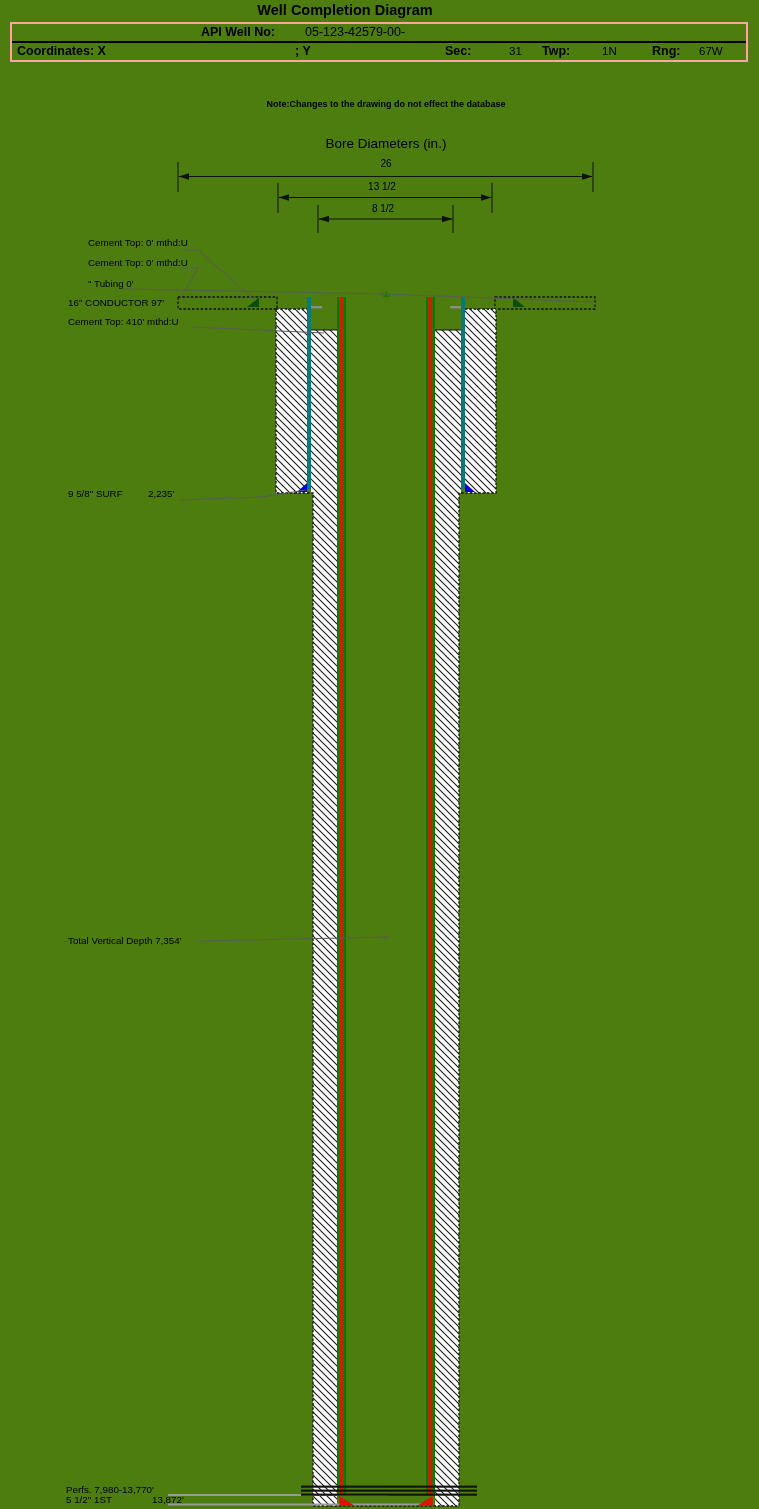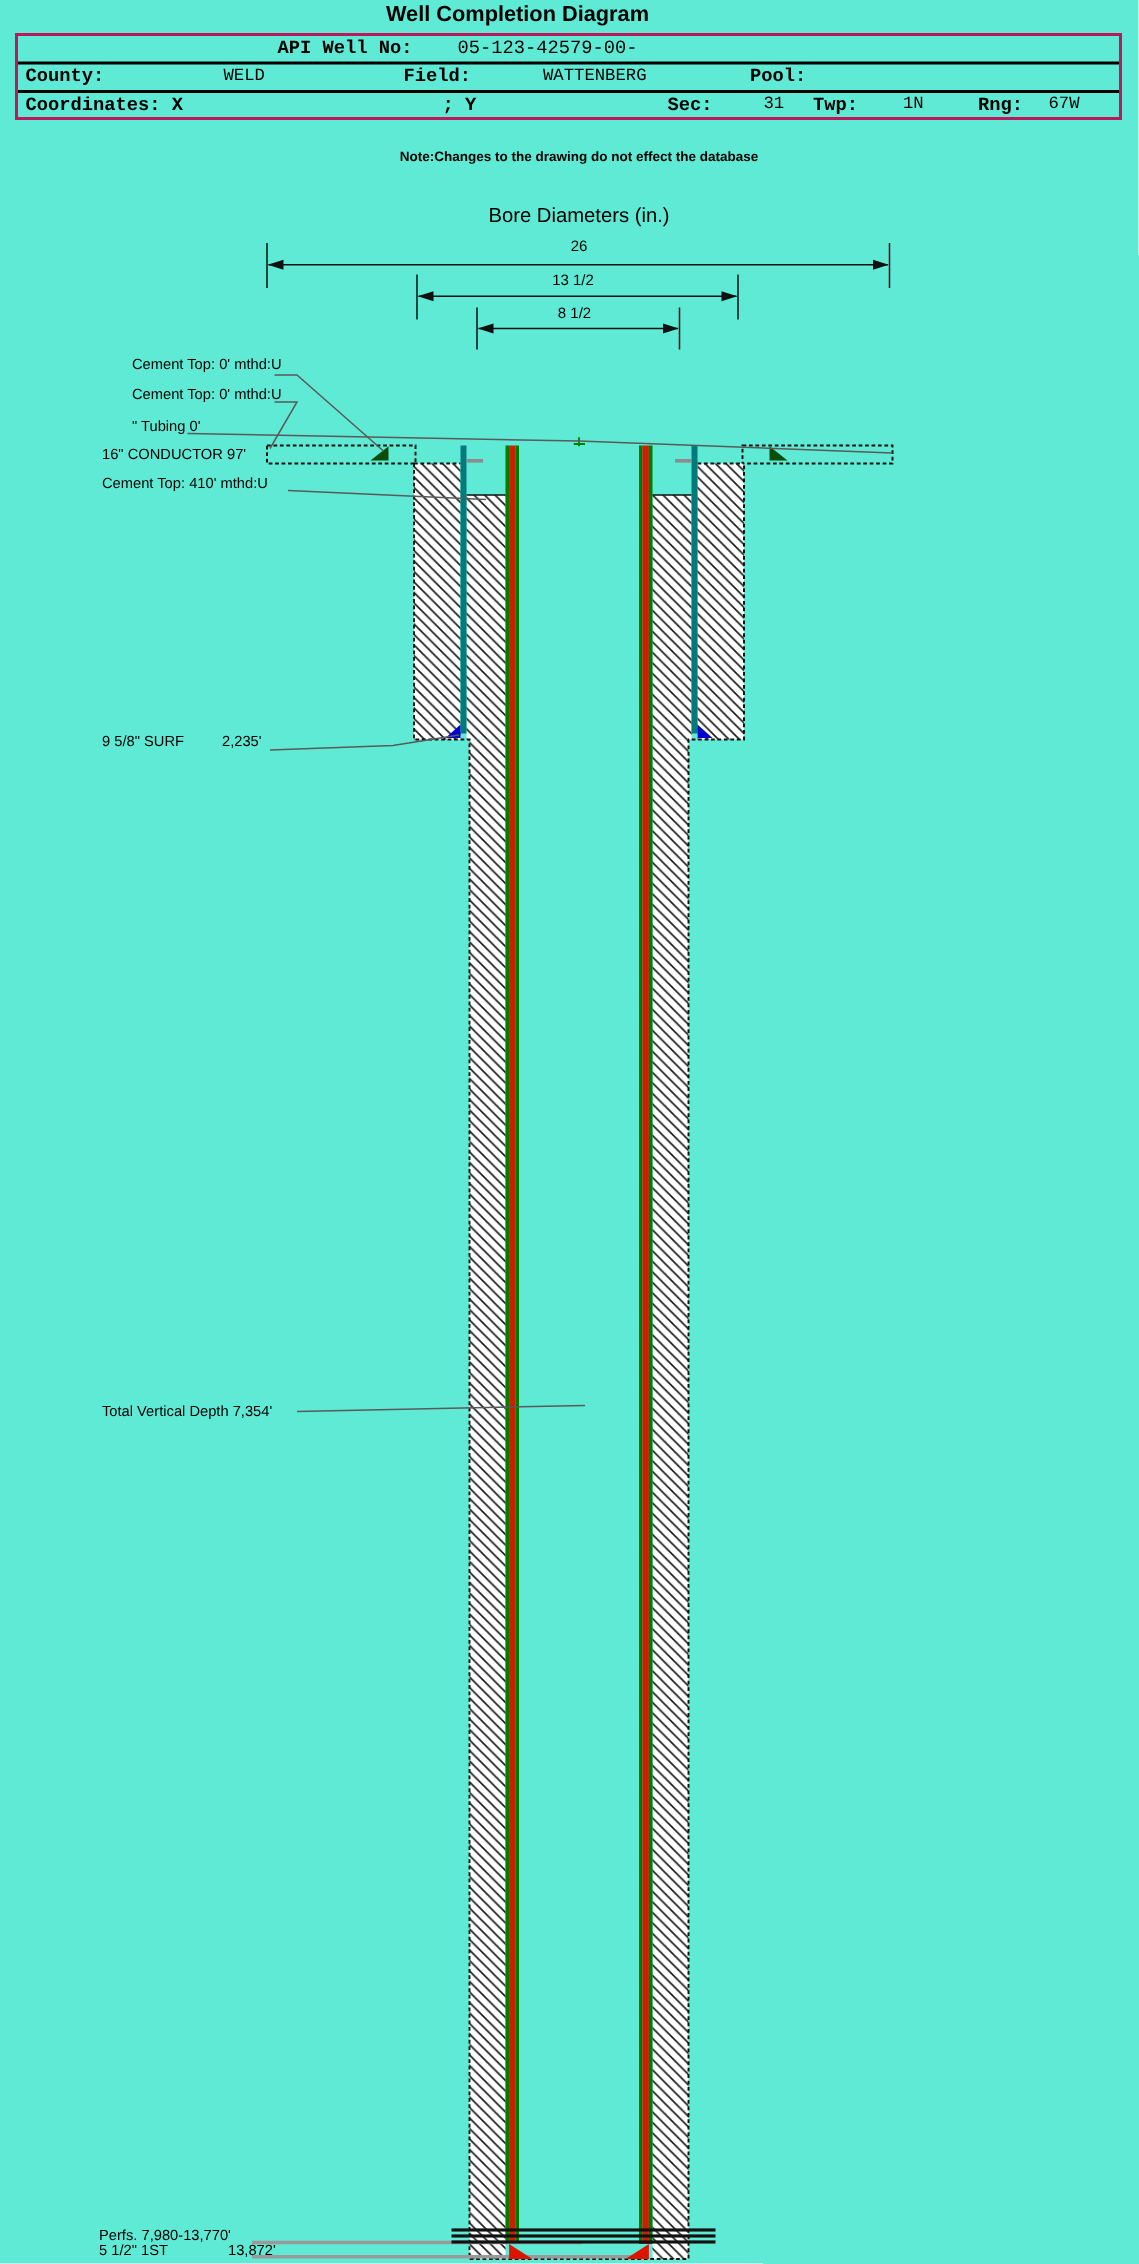--- a/index.html
+++ b/index.html
@@ -1,20 +1,20 @@
 <!DOCTYPE html>
 <html><head>
 <meta charset="utf-8">
 <style>
   html,body{margin:0;padding:0;background:#fff;}
-  .page{position:relative;width:759px;height:1509px;background:#5eead4;overflow:hidden;
+  .page{position:relative;width:759px;height:1509px;background:#4d7c0f;overflow:hidden;
         font-family:"Liberation Sans",sans-serif;color:#000;}
   .doc-title{position:absolute;top:2px;left:0;width:690px;text-align:center;
              font-weight:bold;font-size:14.5px;}
-  .info-table{position:absolute;left:10px;top:22px;width:734px;border:2px solid #be185d;font-family:Liberation Mono, monospace;}
+  .info-table{position:absolute;left:10px;top:22px;width:734px;border:2px solid #fca5a5;}
   .row{position:relative;height:16.8px;border-bottom:2px solid #000;font-size:11.5px;}
   .row:last-child{border-bottom:none;}
   .row span{position:absolute;top:0;line-height:16.8px;white-space:nowrap;}
   .b{font-weight:bold;font-size:12.5px;}
   .note{position:absolute;top:99px;left:16px;width:740px;text-align:center;font-size:9px;font-weight:bold;}
   svg.diagram{position:absolute;left:0;top:0;}
   svg.diagram text{font-family:"Liberation Sans",sans-serif;font-size:9.8px;fill:#000;}
   svg.diagram text.dim{font-size:10px;text-anchor:middle;}
   svg.diagram text.bore-title{font-size:13.5px;text-anchor:middle;}
   .hatch-border{fill:none;stroke:#111;stroke-width:1.3;stroke-dasharray:2.5 1.8;}
@@ -26,28 +26,20 @@
 <body>
 
 <div class="page">
 
   <div class="doc-title">Well Completion Diagram</div>
 
   <div class="info-table">
     <div class="row">
       <span class="b" style="left:80px;width:183px;text-align:right;">API Well No:</span>
       <span style="left:293px;font-size:12.5px;">05-123-42579-00-</span>
-    </div>
-    <div class="row">
-      <span class="b" style="left:5px;">County:</span>
-      <span style="left:137px;">WELD</span>
-      <span class="b" style="left:257px;">Field:</span>
-      <span style="left:350px;">WATTENBERG</span>
-      <span class="b" style="left:488px;">Pool:</span>
-      <span style="left:535px;"></span>
     </div>
     <div class="row">
       <span class="b" style="left:5px;">Coordinates: X</span>
       <span class="b" style="left:283px;">; Y</span>
       <span class="b" style="left:433px;">Sec:</span>
       <span style="left:497px;">31</span>
       <span class="b" style="left:530px;">Twp:</span>
       <span style="left:590px;">1N</span>
       <span class="b" style="left:640px;">Rng:</span>
       <span style="left:687px;">67W</span>

